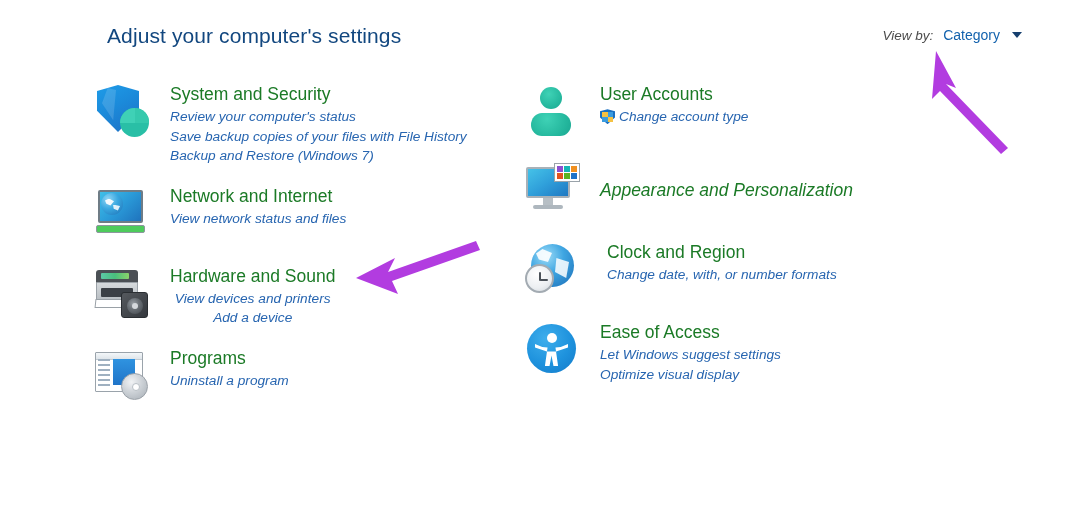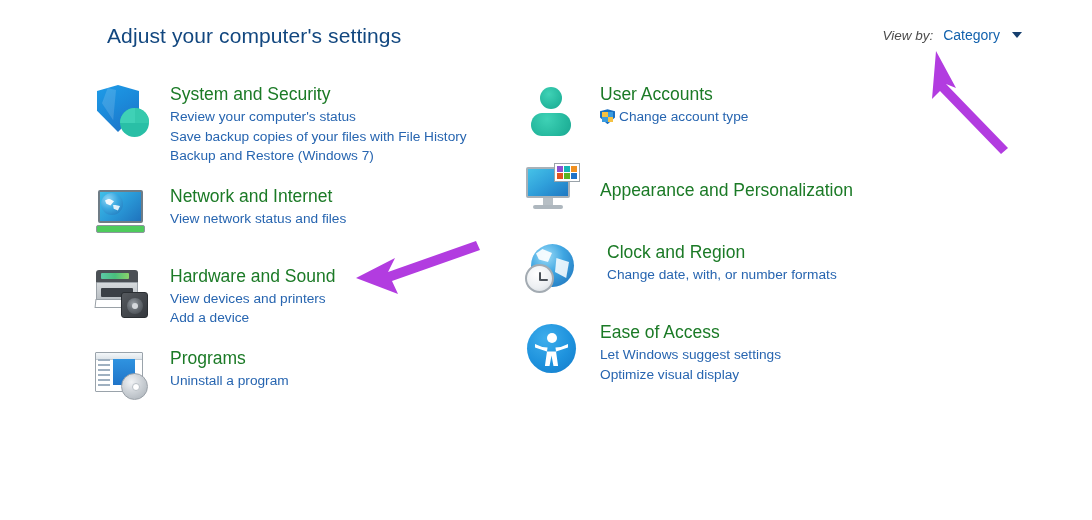--- a/index.html
+++ b/index.html
@@ -86,20 +86,21 @@
     display: inline-block;
     white-space: nowrap;
   }
   .cat-link {
     font-size: 13.7px;
     color: #2765b0;
     line-height: 19.5px;
     cursor: pointer;
     white-space: nowrap;
     display: block;
+    font-style: italic;
   }
   .cat-link.with-shield {
     display: flex;
     align-items: center;
     gap: 4px;
   }
 
   
   .category.center-title { align-items: center; }
   .category.center-title .cat-icon { margin-top: 0; }
@@ -495,21 +496,21 @@
             <span class="globe"></span>
           </span>
           <span class="base"></span>
       </div>
       <div class="cat-body">
         <div class="cat-title">Network and Internet</div>
         <a class="cat-link">View network status and files</a>
       </div>
     </div>
 
-    <div class="category" style="">
+    <div class="category" style="text-align:center;">
       <div class="cat-icon ic-hw">
         <span class="p-top"></span>
           <span class="p-slot"></span>
           <span class="p-body"></span>
         <span class="p-mouth"></span>
           <span class="p-paper"></span>
           <span class="spk"></span>
       </div>
       <div class="cat-body">
         <div class="cat-title">Hardware and Sound</div>
@@ -548,21 +549,21 @@
               <span class="q q1"></span>
               <span class="q q2"></span>
               <span class="q q3"></span>
               <span class="q q4"></span>
           </span>
           <span>Change account type</span>
         </a>
       </div>
     </div>
 
-    <div class="category center-title" style="margin-bottom:22px;">
+    <div class="category center-title" style="margin-bottom:22px;font-style:italic;">
       <div class="cat-icon ic-app">
         <span class="mon"></span>
           <span class="stand"></span>
           <span class="foot"></span>
         <span class="sw">
           <i style="background:#8e4fd0"></i>
             <i style="background:#16b5b5"></i>
             <i style="background:#f09020"></i>
           <i style="background:#e2531f"></i>
             <i style="background:#5cb321"></i>

